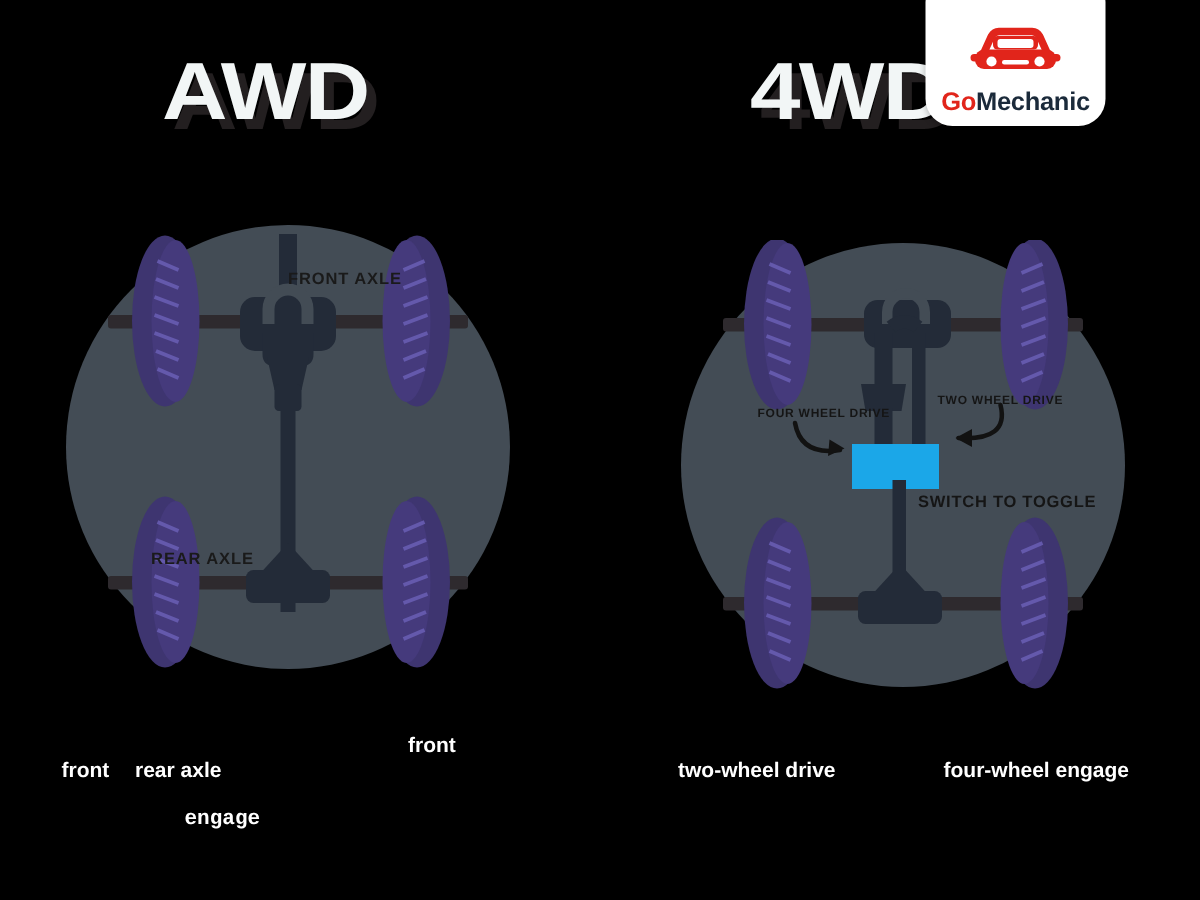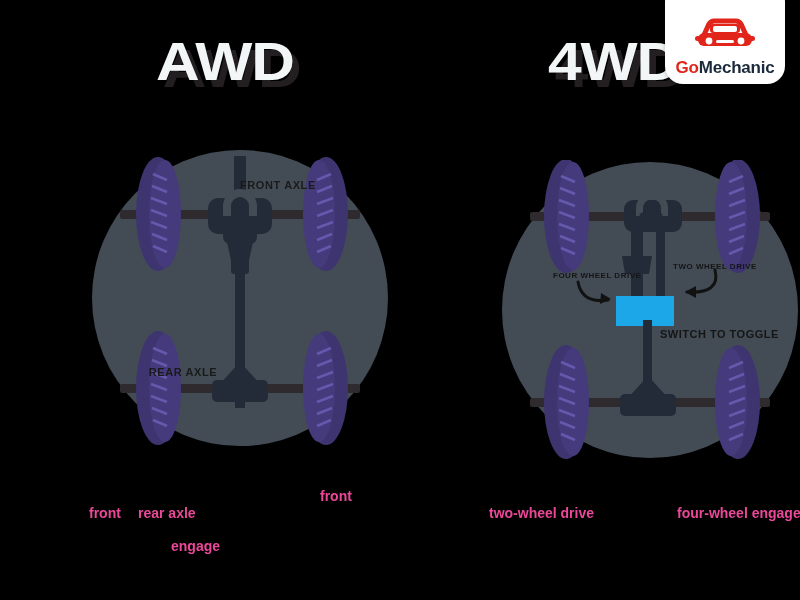--- a/index.html
+++ b/index.html
@@ -13,21 +13,20 @@
     height: 600px;
     overflow: hidden;
     font-family: "Liberation Sans", sans-serif;
     position: relative;
   }
   #stage {
     position: relative;
     width: 692px;
     height: 600px;
     background: #000000;
-    margin-left: 48px;
   }
 
   
   .panel-title {
     position: absolute;
     font-family: "Liberation Sans", sans-serif;
     font-weight: bold;
     font-size: 54px;
     letter-spacing: -1px;
     color: #f2f6f6;
@@ -46,32 +45,32 @@
     position: absolute;
     width: 300px;
     height: 300px;
   }
   #diagram-awd { left: 42px; top: 148px; }
   #diagram-4wd { left: 452px; top: 160px; }
 
   
   .kw {
     position: absolute;
-    color: #ec4899;
+    color: #ffffff;
     font-family: "Liberation Sans", sans-serif;
     font-weight: bold;
     font-size: 14px;
     white-space: nowrap;
     user-select: none;
   }
   #kw-axle        { left: 41px;  top: 505px; }
   #kw-rear-axle   { left: 90px;  top: 505px; }
   #kw-front       { left: 272px; top: 488px; }
-  #kw-engage      { left: 123px; top: 538px; }
-  #kw-two-wheel   { left: 441px; top: 505px; }
+  #kw-engage      { left: 123px; top: 538px; font-family: Liberation Mono, monospace; }
+  #kw-two-wheel   { left: 452px; top: 505px; }
   #kw-four-wheel  { left: 629px; top: 505px; }
 
   
   #logo {
     position: absolute;
     left: 617px;
     top: -16px;
     width: 120px;
     height: 100px;
     background: #ffffff;

